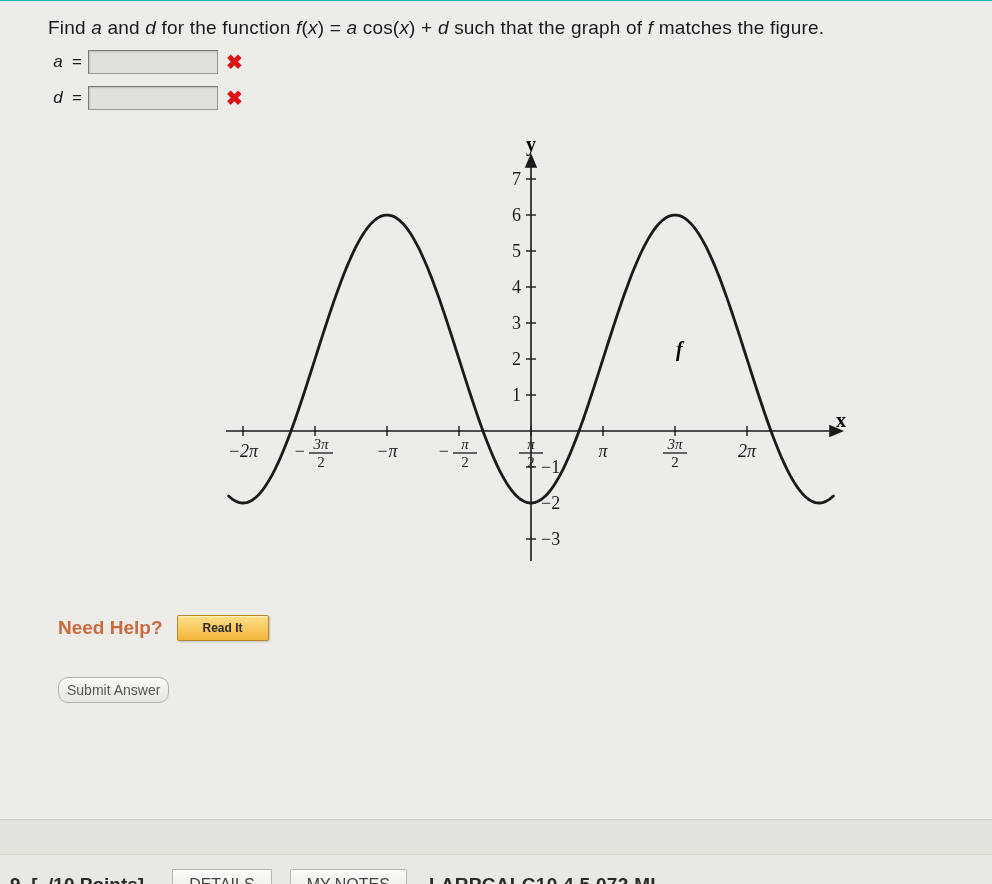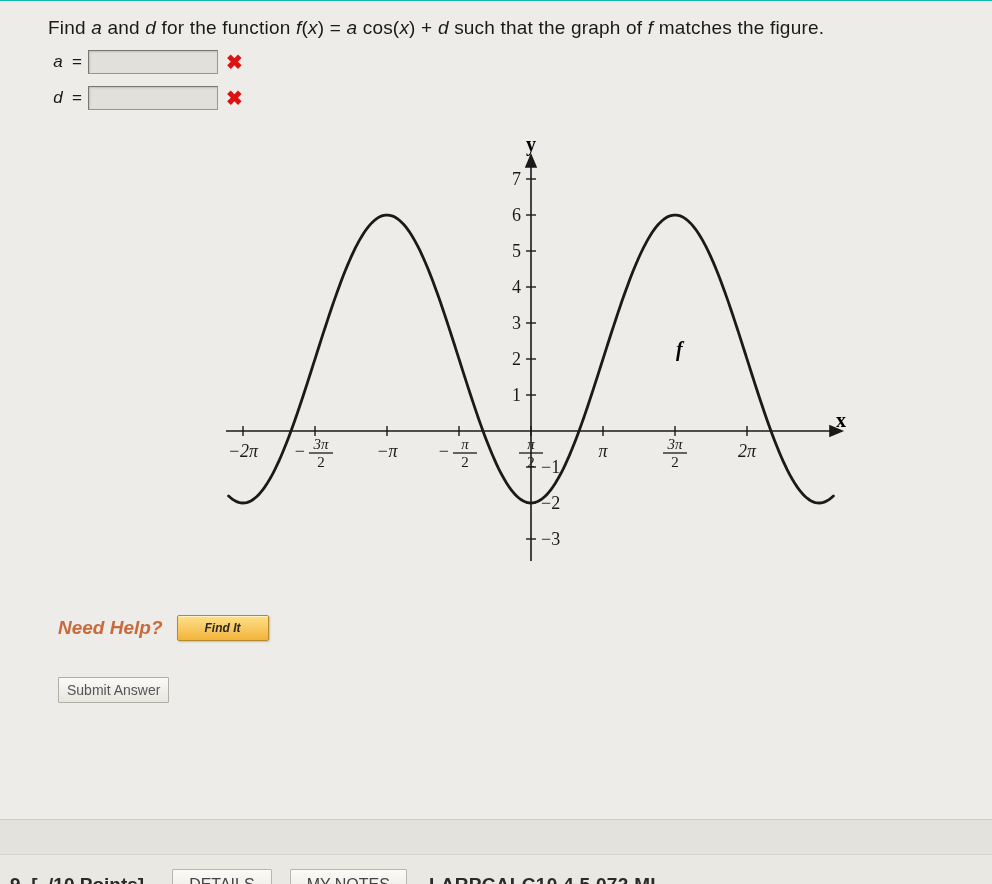--- a/index.html
+++ b/index.html
@@ -67,21 +67,20 @@
     justify-content: center;
   }
   .need-help-row {
     margin: 24px 0 0 40px;
     display: flex;
     align-items: center;
     gap: 14px;
     font-size: 19px;
     font-weight: 700;
     color: #c96a3b;
-    font-style: italic;
   }
   .read-it {
     display: inline-flex;
     align-items: center;
     justify-content: center;
     width: 92px;
     height: 26px;
     font-size: 12px;
     font-weight: 700;
     color: #2a2a2a;
@@ -97,21 +96,21 @@
   .submit-btn {
     display: inline-flex;
     align-items: center;
     justify-content: center;
     height: 26px;
     padding: 0 8px;
     font-size: 14px;
     color: #555;
     background: linear-gradient(#fafaf7, #e6e5df);
     border: 1px solid #b0aea6;
-    border-radius: 1px;
+    border-radius: 10px;
     cursor: pointer;
   }
   .footer {
     margin-top: 34px;
     padding: 14px 12px 0 10px;
     display: flex;
     align-items: center;
     gap: 18px;
     border-top: 1px solid #d5d3cc;
     background: #eae8e2;
@@ -242,21 +241,21 @@
           <text x="529" y="336" text-anchor="middle" class="frac-den">2</text>
           <text x="601" y="326" text-anchor="middle" class="tick-big" font-style="italic">2π</text>
         </g>
 
       <path id="curve" fill="none" stroke="#1a1a1a" stroke-width="2.8" stroke-linecap="round" d="M82.60 364.95 L84.62 366.78 L86.63 368.33 L88.65 369.62 L90.66 370.63 L92.68 371.36 L94.70 371.82 L96.71 372.00 L98.73 371.90 L100.74 371.52 L102.76 370.86 L104.78 369.93 L106.79 368.73 L108.81 367.25 L110.82 365.50 L112.84 363.49 L114.86 361.21 L116.87 358.68 L118.89 355.89 L120.90 352.86 L122.92 349.58 L124.94 346.07 L126.95 342.33 L128.97 338.37 L130.98 334.20 L133.00 329.82 L135.02 325.25 L137.03 320.48 L139.05 315.54 L141.06 310.43 L143.08 305.16 L145.10 299.74 L147.11 294.18 L149.13 288.49 L151.14 282.69 L153.16 276.78 L155.18 270.77 L157.19 264.69 L159.21 258.53 L161.22 252.31 L163.24 246.05 L165.26 239.75 L167.27 233.43 L169.29 227.10 L171.30 220.76 L173.32 214.45 L175.34 208.16 L177.35 201.91 L179.37 195.71 L181.38 189.57 L183.40 183.50 L185.42 177.52 L187.43 171.64 L189.45 165.87 L191.46 160.22 L193.48 154.70 L195.50 149.32 L197.51 144.09 L199.53 139.03 L201.54 134.14 L203.56 129.43 L205.58 124.91 L207.59 120.58 L209.61 116.47 L211.62 112.57 L213.64 108.90 L215.66 105.46 L217.67 102.25 L219.69 99.29 L221.70 96.57 L223.72 94.11 L225.74 91.91 L227.75 89.97 L229.77 88.30 L231.78 86.90 L233.80 85.77 L235.82 84.92 L237.83 84.34 L239.85 84.05 L241.86 84.03 L243.88 84.28 L245.90 84.82 L247.91 85.63 L249.93 86.72 L251.94 88.09 L253.96 89.72 L255.98 91.62 L257.99 93.78 L260.01 96.21 L262.02 98.88 L264.04 101.81 L266.06 104.98 L268.07 108.39 L270.09 112.04 L272.10 115.90 L274.12 119.98 L276.14 124.28 L278.15 128.77 L280.17 133.45 L282.18 138.32 L284.20 143.36 L286.22 148.56 L288.23 153.92 L290.25 159.42 L292.26 165.06 L294.28 170.81 L296.30 176.68 L298.31 182.64 L300.33 188.69 L302.34 194.82 L304.36 201.02 L306.38 207.26 L308.39 213.55 L310.41 219.86 L312.42 226.19 L314.44 232.52 L316.46 238.85 L318.47 245.15 L320.49 251.42 L322.50 257.64 L324.52 263.81 L326.54 269.91 L328.55 275.93 L330.57 281.85 L332.58 287.67 L334.60 293.37 L336.62 298.95 L338.63 304.39 L340.65 309.69 L342.66 314.82 L344.68 319.79 L346.70 324.58 L348.71 329.18 L350.73 333.59 L352.74 337.79 L354.76 341.78 L356.78 345.55 L358.79 349.10 L360.81 352.40 L362.82 355.47 L364.84 358.30 L366.86 360.86 L368.87 363.18 L370.89 365.23 L372.90 367.01 L374.92 368.53 L376.94 369.78 L378.95 370.75 L380.97 371.44 L382.98 371.86 L385.00 372.00 L387.02 371.86 L389.03 371.44 L391.05 370.75 L393.06 369.78 L395.08 368.53 L397.10 367.01 L399.11 365.23 L401.13 363.18 L403.14 360.86 L405.16 358.30 L407.18 355.47 L409.19 352.40 L411.21 349.10 L413.22 345.55 L415.24 341.78 L417.26 337.79 L419.27 333.59 L421.29 329.18 L423.30 324.58 L425.32 319.79 L427.34 314.82 L429.35 309.69 L431.37 304.39 L433.38 298.95 L435.40 293.37 L437.42 287.67 L439.43 281.85 L441.45 275.93 L443.46 269.91 L445.48 263.81 L447.50 257.64 L449.51 251.42 L451.53 245.15 L453.54 238.85 L455.56 232.52 L457.58 226.19 L459.59 219.86 L461.61 213.55 L463.62 207.26 L465.64 201.02 L467.66 194.82 L469.67 188.69 L471.69 182.64 L473.70 176.68 L475.72 170.81 L477.74 165.06 L479.75 159.42 L481.77 153.92 L483.78 148.56 L485.80 143.36 L487.82 138.32 L489.83 133.45 L491.85 128.77 L493.86 124.28 L495.88 119.98 L497.90 115.90 L499.91 112.04 L501.93 108.39 L503.94 104.98 L505.96 101.81 L507.98 98.88 L509.99 96.21 L512.01 93.78 L514.02 91.62 L516.04 89.72 L518.06 88.09 L520.07 86.72 L522.09 85.63 L524.10 84.82 L526.12 84.28 L528.14 84.03 L530.15 84.05 L532.17 84.34 L534.18 84.92 L536.20 85.77 L538.22 86.90 L540.23 88.30 L542.25 89.97 L544.26 91.91 L546.28 94.11 L548.30 96.57 L550.31 99.29 L552.33 102.25 L554.34 105.46 L556.36 108.90 L558.38 112.57 L560.39 116.47 L562.41 120.58 L564.42 124.91 L566.44 129.43 L568.46 134.14 L570.47 139.03 L572.49 144.09 L574.50 149.32 L576.52 154.70 L578.54 160.22 L580.55 165.87 L582.57 171.64 L584.58 177.52 L586.60 183.50 L588.62 189.57 L590.63 195.71 L592.65 201.91 L594.66 208.16 L596.68 214.45 L598.70 220.76 L600.71 227.10 L602.73 233.43 L604.74 239.75 L606.76 246.05 L608.78 252.31 L610.79 258.53 L612.81 264.69 L614.82 270.77 L616.84 276.78 L618.86 282.69 L620.87 288.49 L622.89 294.18 L624.90 299.74 L626.92 305.16 L628.94 310.43 L630.95 315.54 L632.97 320.48 L634.98 325.25 L637.00 329.82 L639.02 334.20 L641.03 338.37 L643.05 342.33 L645.06 346.07 L647.08 349.58 L649.10 352.86 L651.11 355.89 L653.13 358.68 L655.14 361.21 L657.16 363.49 L659.18 365.50 L661.19 367.25 L663.21 368.73 L665.22 369.93 L667.24 370.86 L669.26 371.52 L671.27 371.90 L673.29 372.00 L675.30 371.82 L677.32 371.36 L679.34 370.63 L681.35 369.62 L683.37 368.33 L685.38 366.78 L687.40 364.95 "></path>
     </svg>
   </div>
 
   <div class="need-help-row">
     <span>Need Help?</span>
-    <span class="read-it">Find It</span>
+    <span class="read-it">Read It</span>
   </div>
 
   <div class="submit-row">
     <span class="submit-btn">Submit Answer</span>
   </div>
 
 </div>
 
 <div class="footer">
   <span class="q-label">

